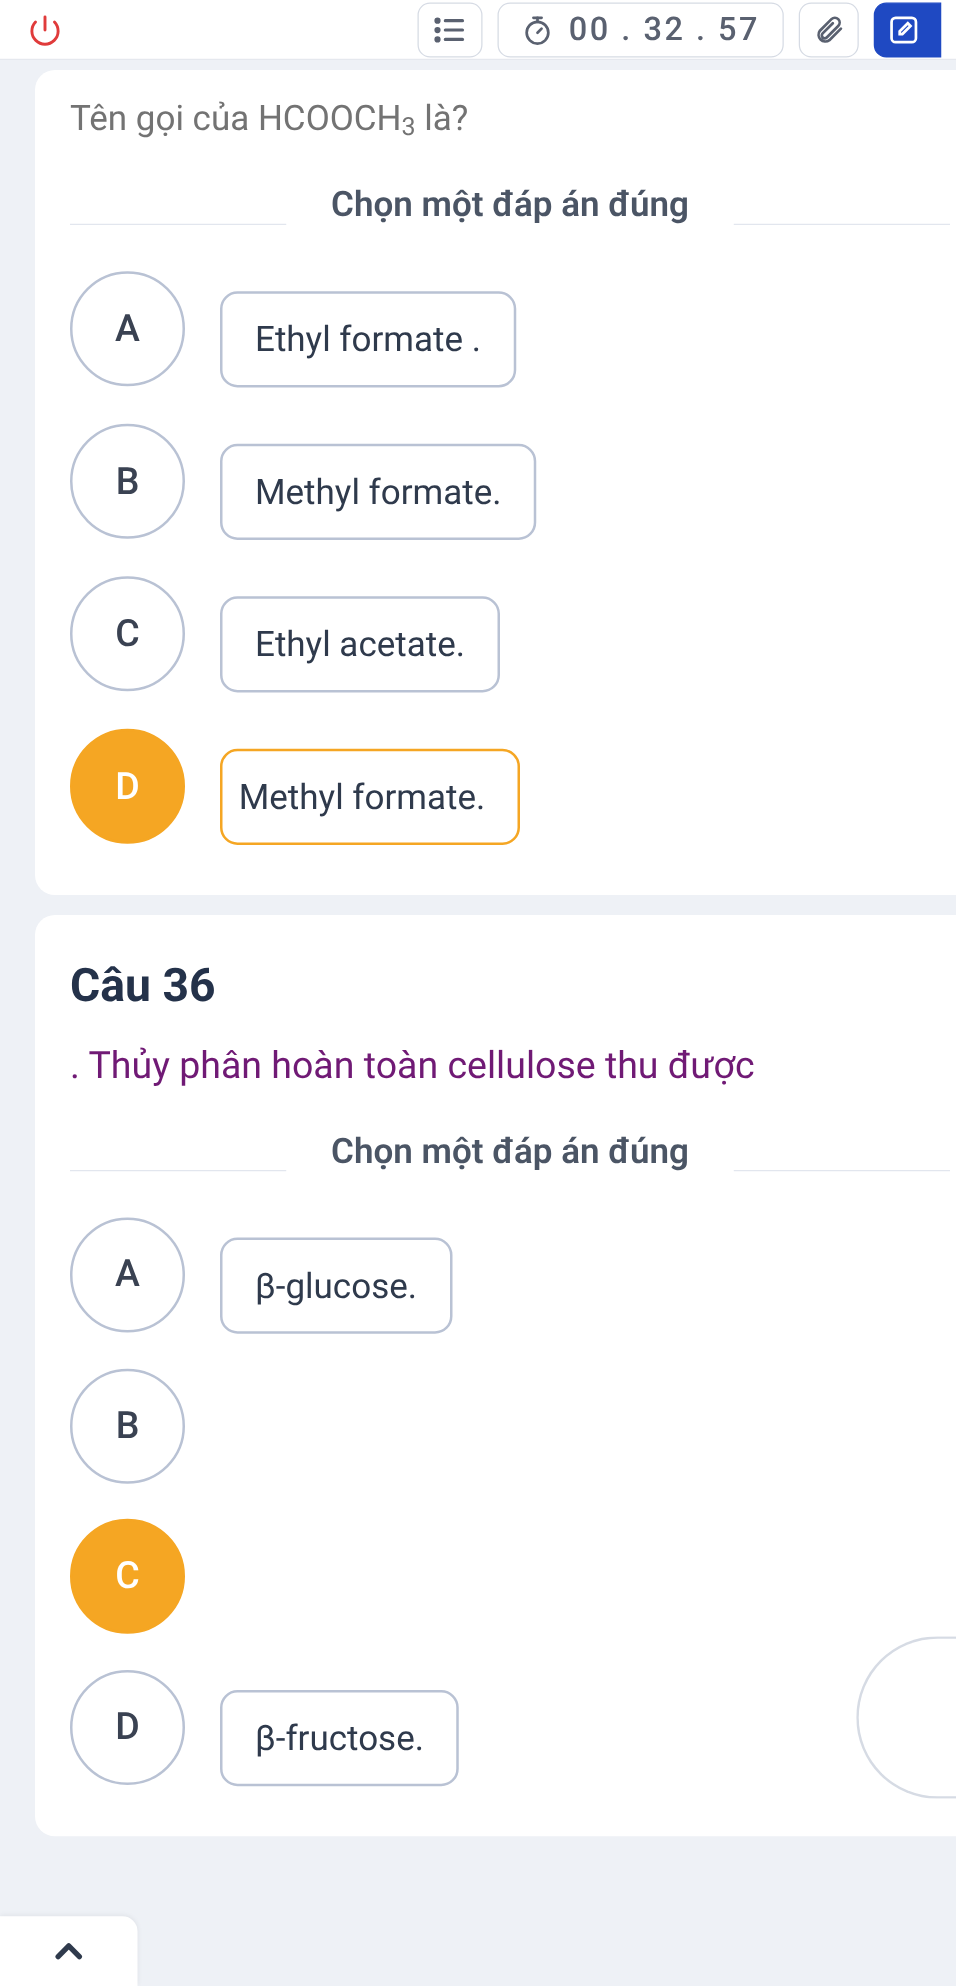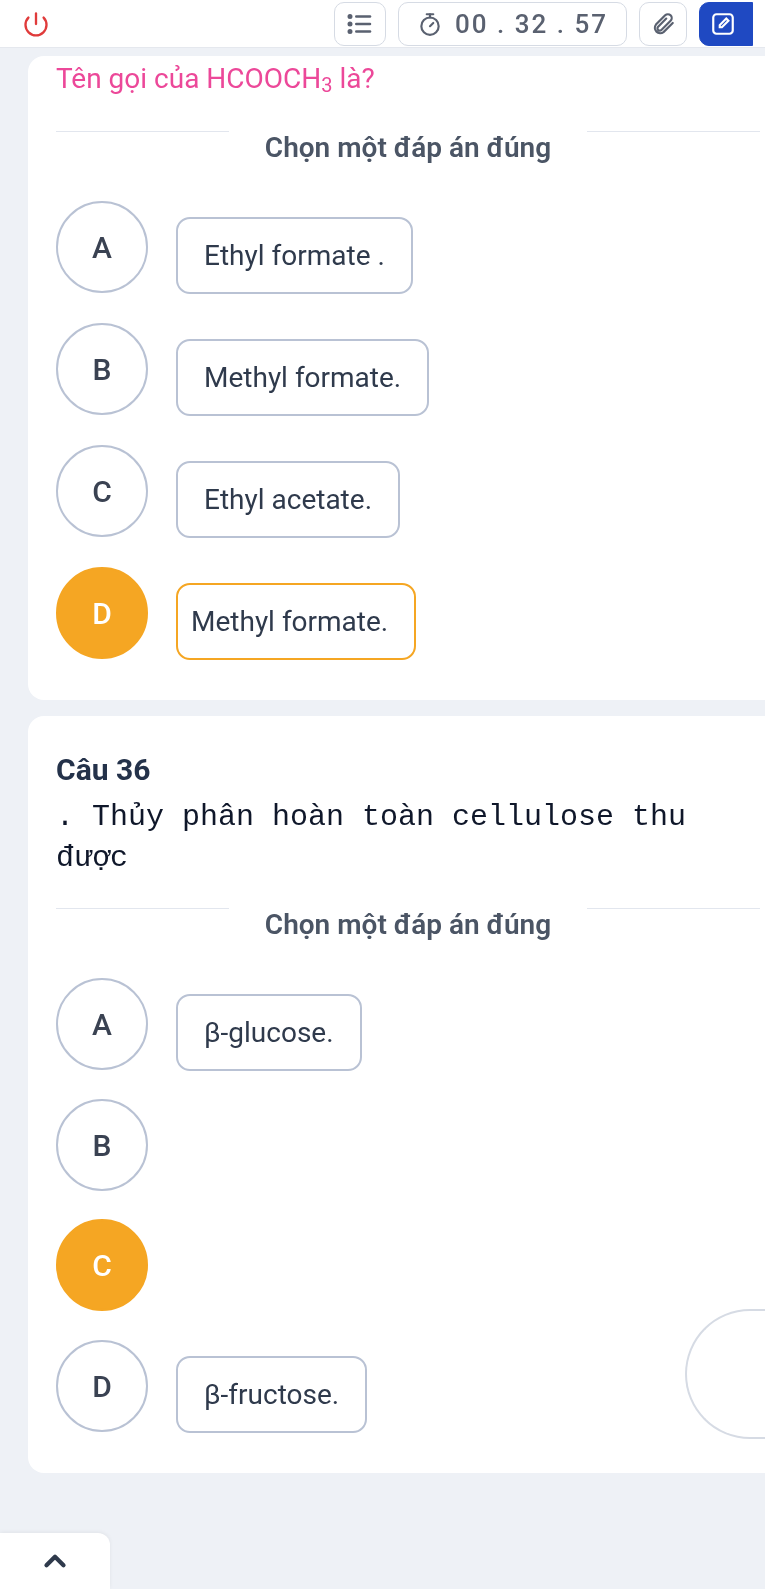--- a/index.html
+++ b/index.html
@@ -48,56 +48,55 @@
   }
   .card {
     background: #ffffff;
     border-radius: 16px;
     margin: 16px 0 0 28px;
     padding: 0 28px 40px 28px;
     width: 760px;
   }
   .card.first { margin-top: 8px; padding-top: 0; }
   .q-title-cut {
-    color: #ec4899;
+    color: #737373;
     font-size: 28px;
-    padding-top: 6px;
+    padding-top: 22px;
     padding-bottom: 14px;
   }
   .q-title-cut sub { font-size: 20px; vertical-align: baseline; position: relative; top: 4px; }
   .divider-row {
     display: flex;
-    align-items: flex-start;
+    align-items: flex-end;
     margin: 22px 0 36px 0;
     gap: 18px;
   }
   .divider-line {
     flex: 1;
     height: 1px;
     background: #e2e6ee;
   }
   .divider-text {
     color: #4b5565;
     font-size: 28px;
     font-weight: 600;
     padding: 0 18px;
     white-space: nowrap;
   }
   .q-num {
-    font-size: 30px;
+    font-size: 37px;
     font-weight: 700;
     color: #24324a;
     padding-top: 36px;
   }
   .q-body {
     font-size: 30px;
-    color: #0f172a;
-    margin-top: 10px;
+    color: #701a75;
+    margin-top: 22px;
     line-height: 1.35;
-    font-family: Liberation Mono, monospace;
   }
   .options {
     display: flex;
     flex-direction: column;
     gap: 28px;
     margin-top: 8px;
   }
   .option {
     display: flex;
     align-items: center;

